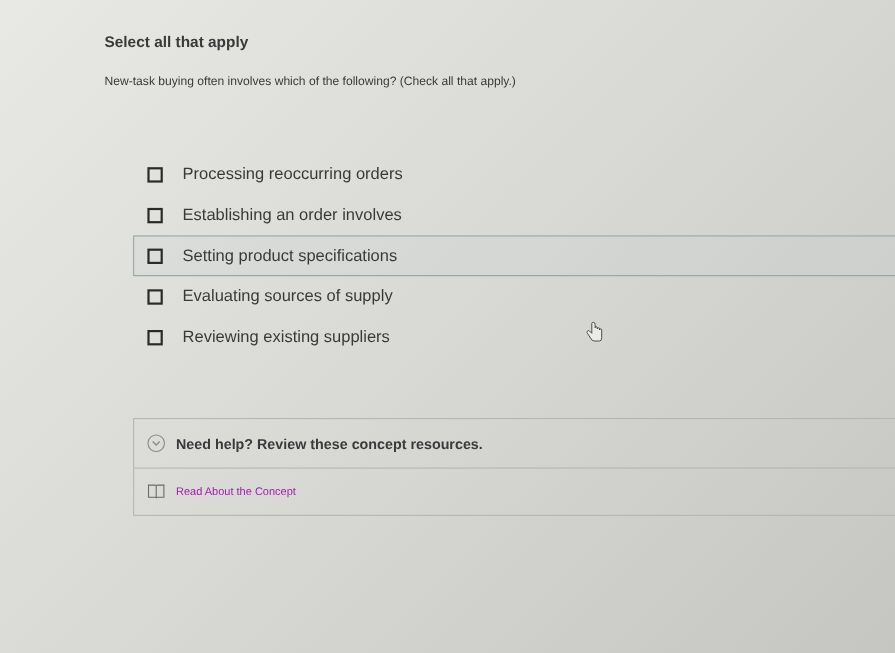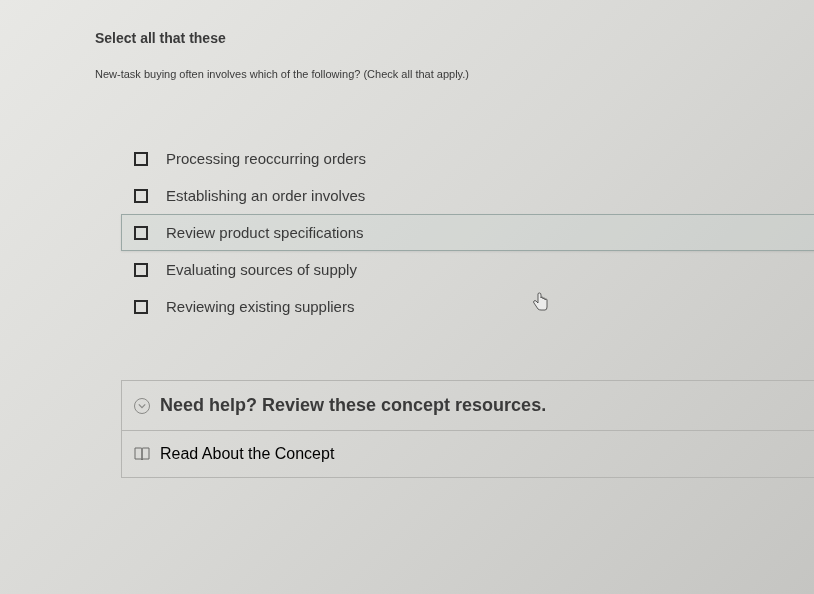--- a/index.html
+++ b/index.html
@@ -86,68 +86,68 @@
       align-items: center;
       justify-content: center;
       margin-right: 10px;
       flex-shrink: 0;
     }
     .chevron-circle svg {
       width: 8px;
       height: 8px;
     }
     .help-title {
-      font-size: 18px;
+      font-size: 13px;
       font-weight: bold;
       color: #3a3a3a;
     }
     .resource-row {
       display: flex;
       align-items: center;
       padding: 14px 12px;
       cursor: pointer;
     }
     .book-icon {
       width: 16px;
       height: 14px;
       margin-right: 10px;
       flex-shrink: 0;
     }
     .resource-label {
-      font-size: 16px;
-      color: #000000;
+      font-size: 10px;
+      color: #a21caf;
     }
     .cursor-pointer {
       position: absolute;
       left: 533px;
       top: 292px;
       width: 16px;
       height: 20px;
       pointer-events: none;
     }
   </style>
 </head>
 <body>
 
 <div class="container">
-  <div class="instruction">Select all that these</div>
+  <div class="instruction">Select all that apply</div>
   <div class="question-text">New-task buying often involves which of the following? (Check all that apply.)</div>
 
   <div class="options">
     <div class="option-row">
       <div class="checkbox"></div>
       <span class="option-label">Processing reoccurring orders</span>
     </div>
     <div class="option-row">
       <div class="checkbox"></div>
       <span class="option-label">Establishing an order involves</span>
     </div>
     <div class="option-row hovered">
       <div class="checkbox"></div>
-      <span class="option-label">Review product specifications</span>
+      <span class="option-label">Setting product specifications</span>
     </div>
     <div class="option-row">
       <div class="checkbox"></div>
       <span class="option-label">Evaluating sources of supply</span>
     </div>
     <div class="option-row">
       <div class="checkbox"></div>
       <span class="option-label">Reviewing existing suppliers</span>
     </div>
   </div>

